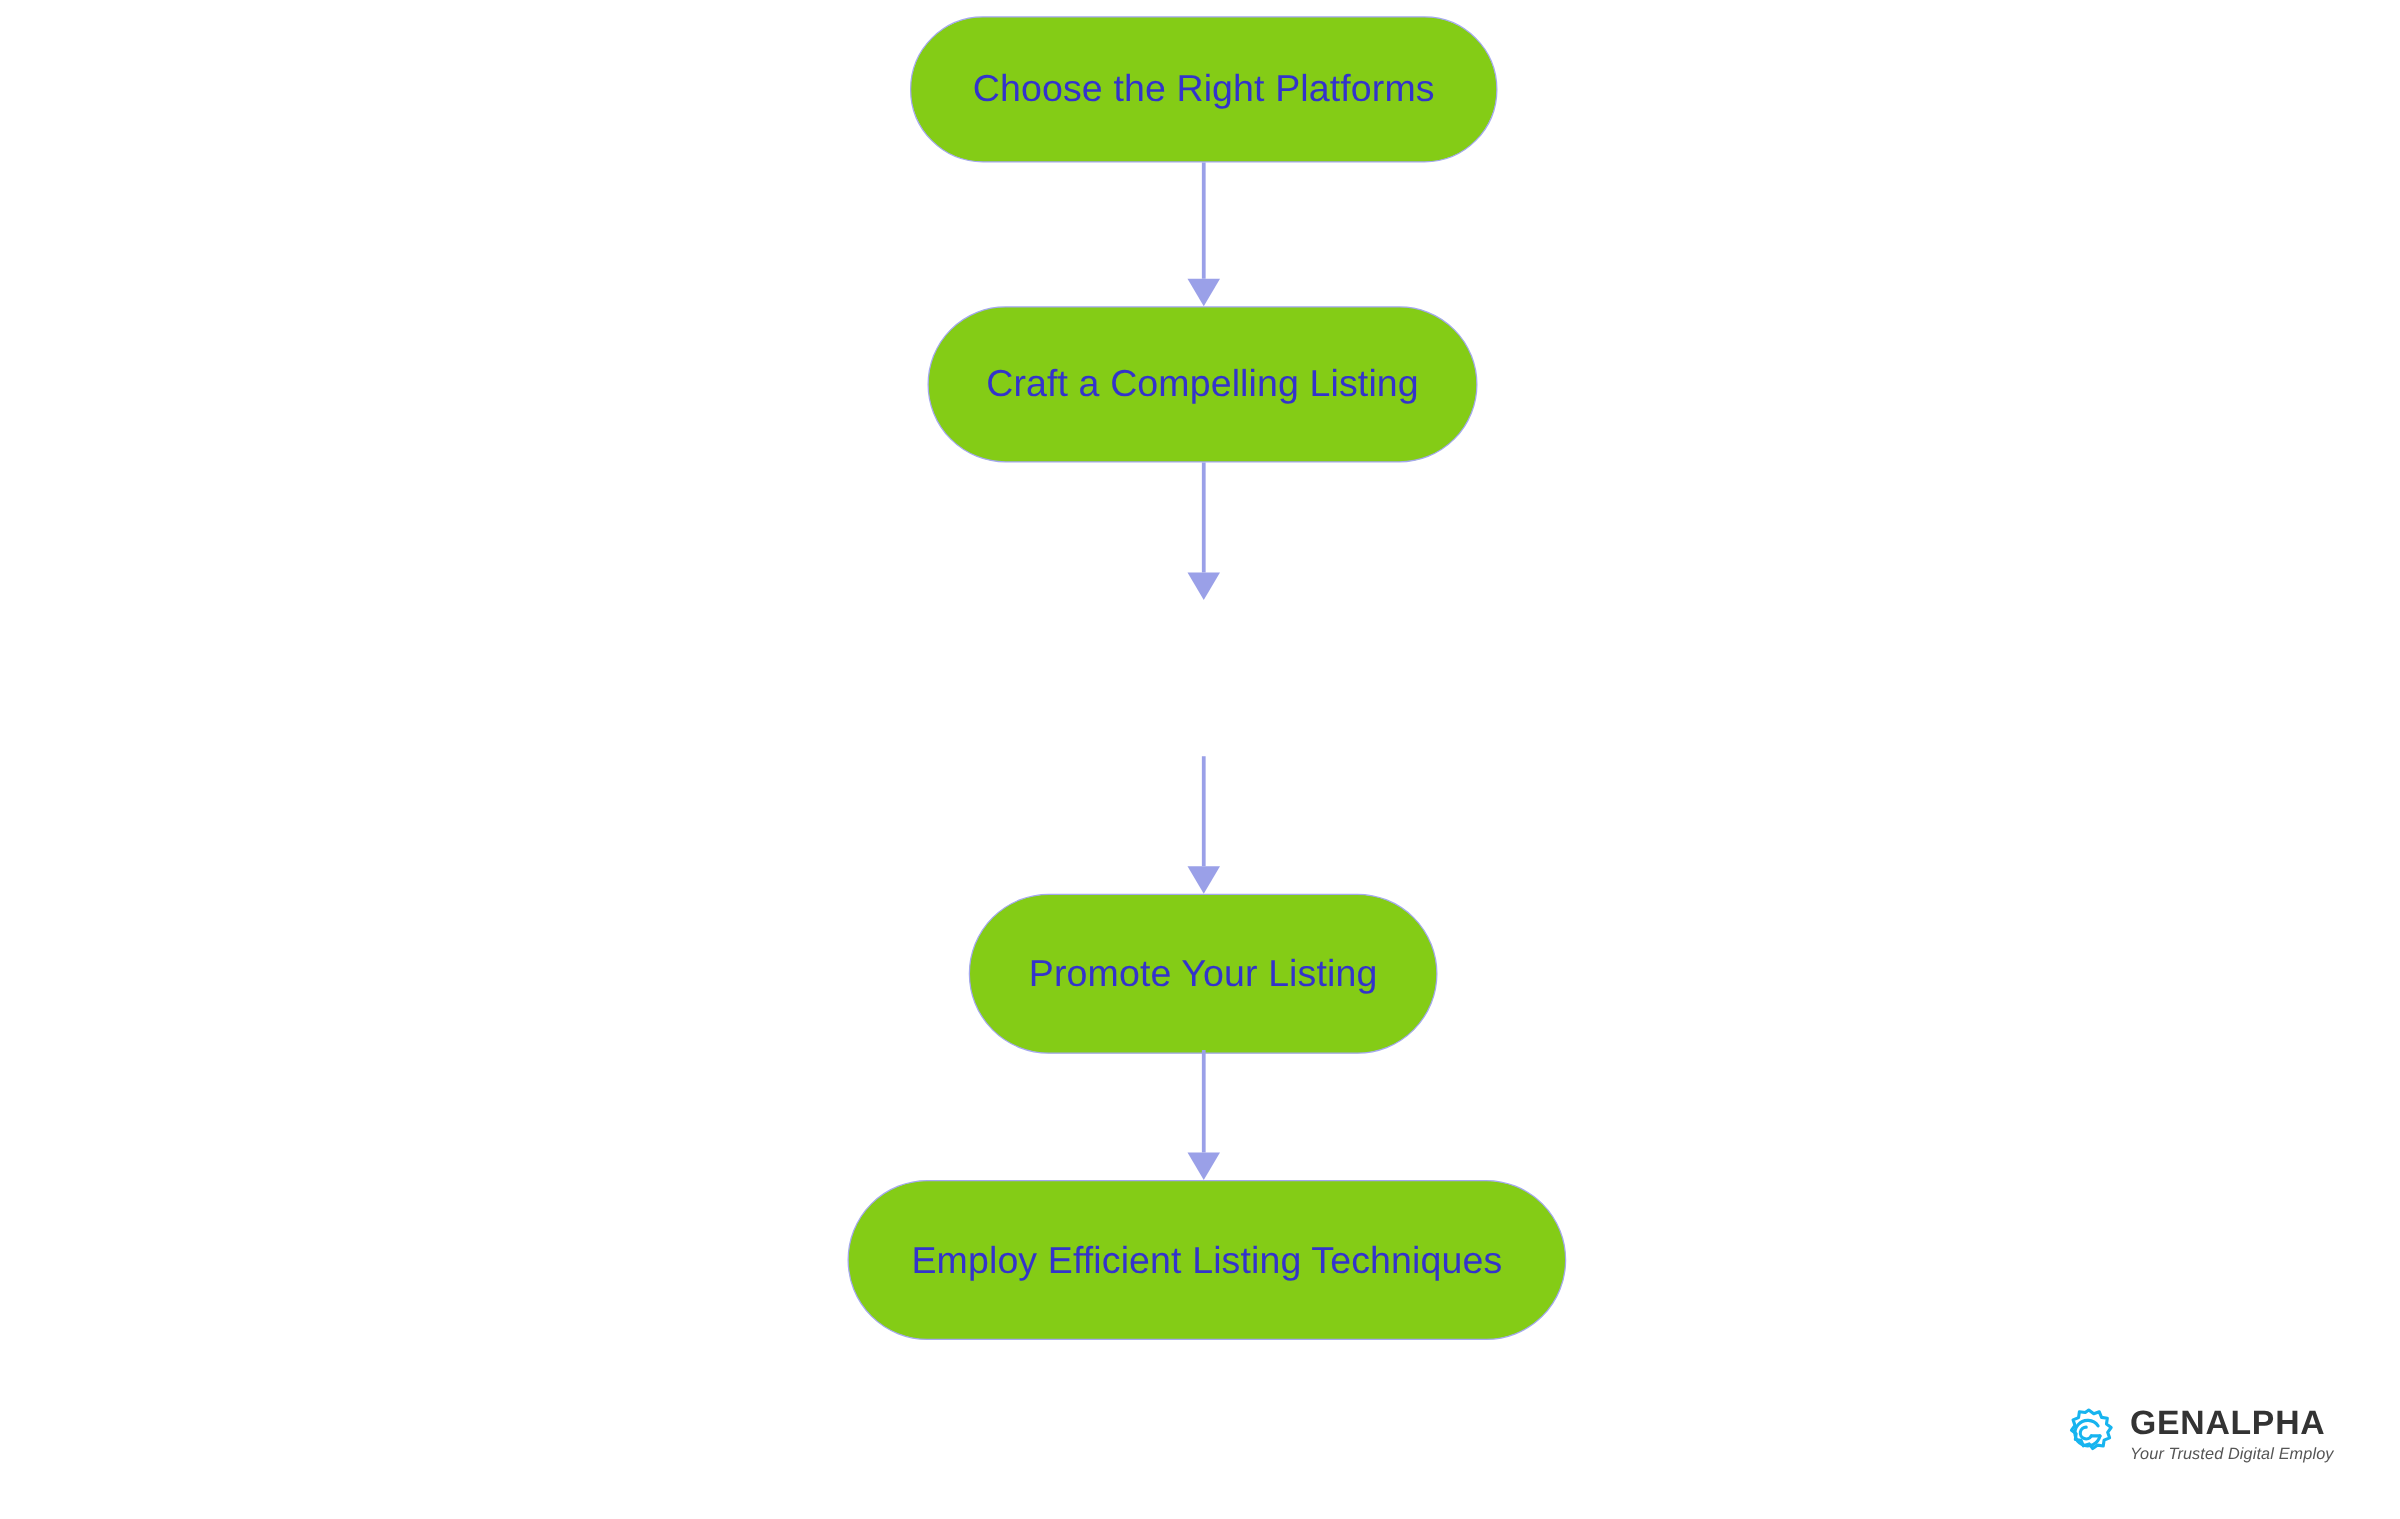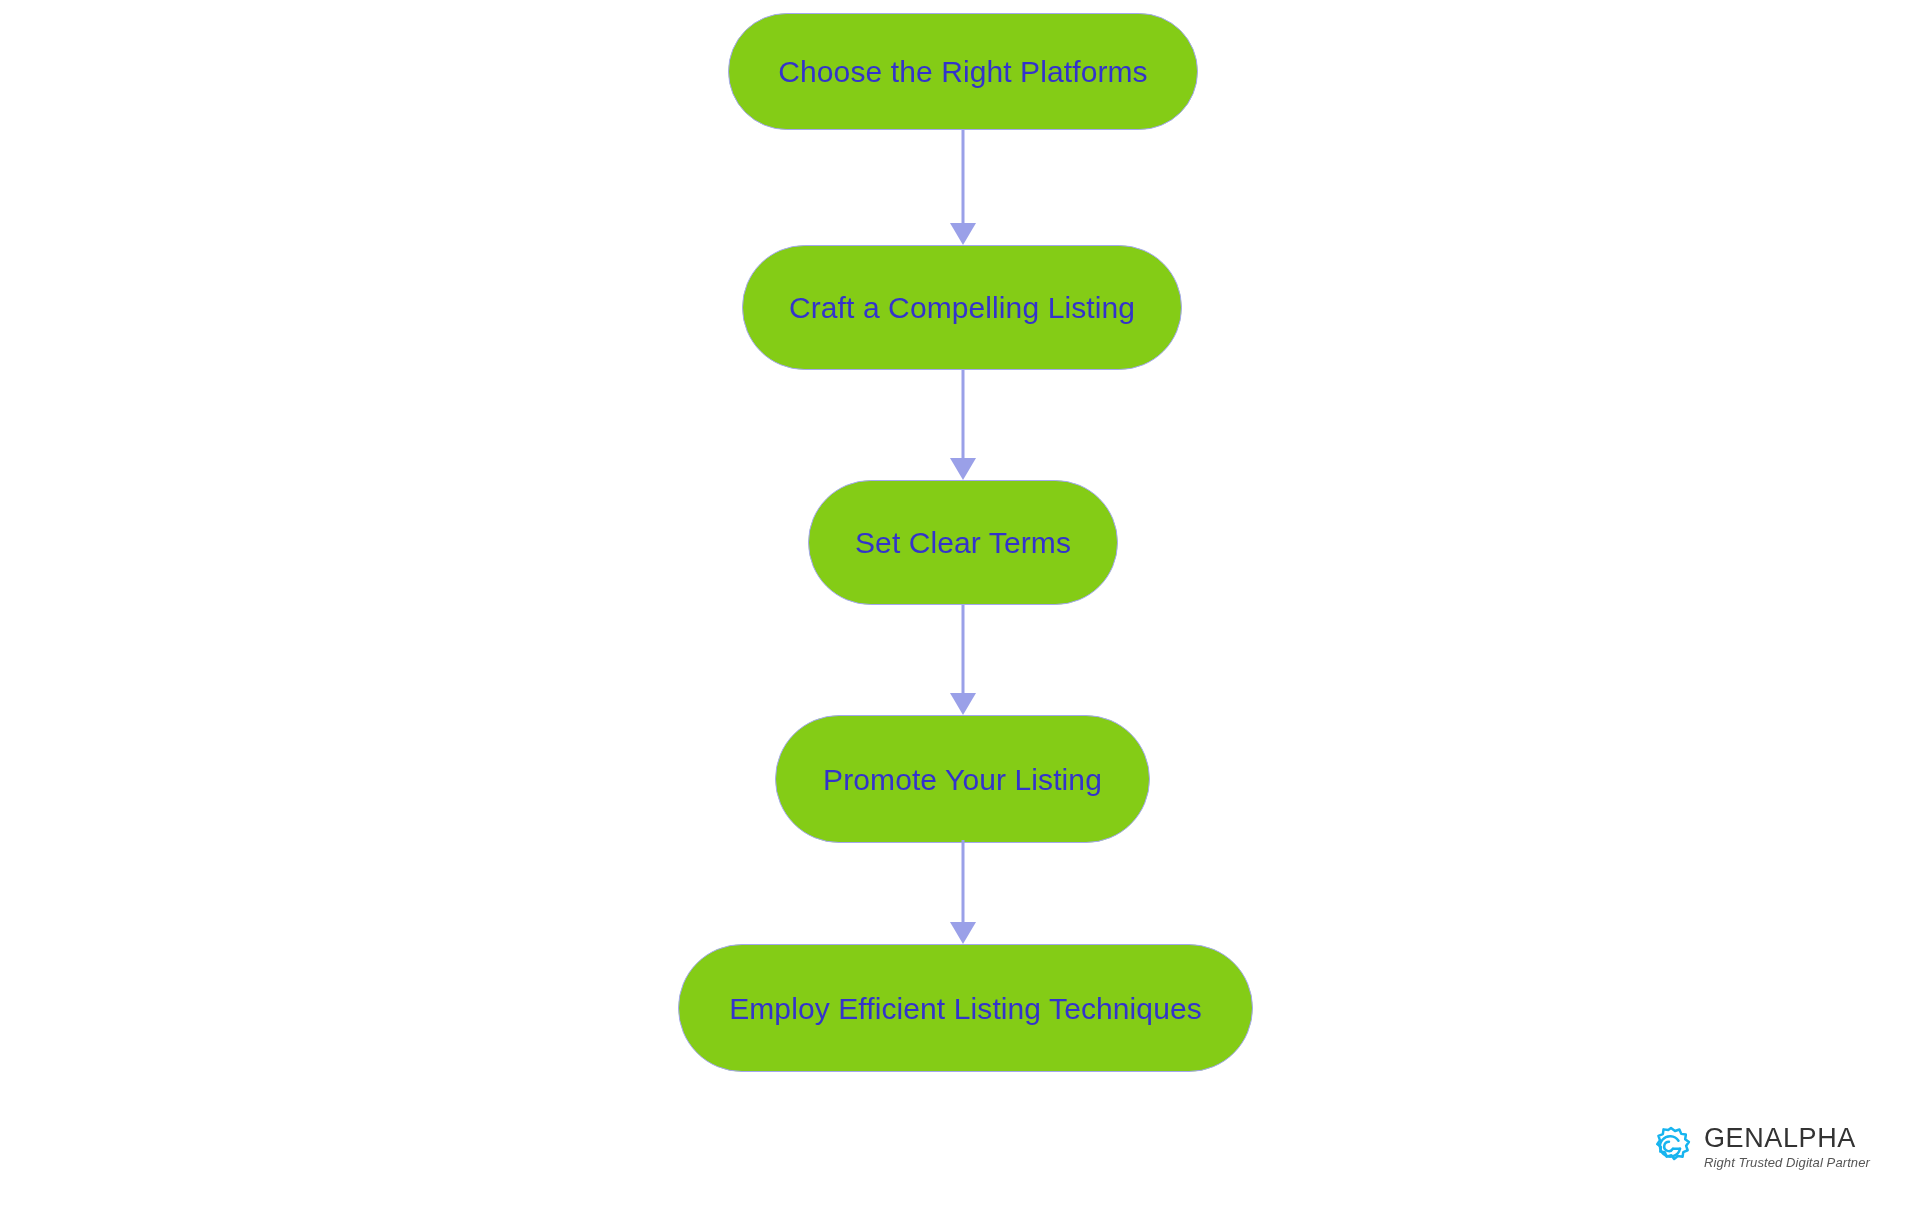--- a/index.html
+++ b/index.html
@@ -105,21 +105,21 @@
   }
   #brand-logo .brand-text {
     display: flex;
     flex-direction: column;
     justify-content: center;
     line-height: 1;
   }
   .brand-name {
     font-family: "Liberation Sans", sans-serif;
     font-size: 27px;
-    font-weight: normal;
+    font-weight: bold;
     color: #333333;
     letter-spacing: 0.6px;
     white-space: nowrap;
   }
   .brand-tagline {
     font-family: "Liberation Sans", sans-serif;
     font-size: 13px;
     font-style: italic;
     color: #555555;
     margin-top: 4px;
@@ -143,23 +143,20 @@
 
   <div class="node node-2">
     <span class="node-label">Craft a Compelling Listing</span>
   </div>
 
   <div class="connector conn-2">
     <div class="connector-line"></div>
     <div class="connector-head"></div>
   </div>
 
-  <div class="node node-3">
-    <span class="node-label">Set Clear Terms</span>
-  </div>
 
   <div class="connector conn-3">
     <div class="connector-line"></div>
     <div class="connector-head"></div>
   </div>
 
   <div class="node node-4">
     <span class="node-label">Promote Your Listing</span>
   </div>
 
@@ -180,15 +177,15 @@
       <g fill="none" stroke="#17b4ef" stroke-width="2.6" stroke-linejoin="round" stroke-linecap="round">
         <path d="M24 4.2 l4.2 3.1 4.6 -1.6 1.9 4.6 4.8 0.7 -0.7 4.9 3.9 2.9 -2.9 4 1.6 4.6 -4.6 1.9 -0.7 4.9 -4.9 -0.7 -3.9 2.9 -2.9 -3.9 -4.9 1.6 -1.9 -4.6 -4.8 -0.7 0.7 -4.9 -3.9 -2.9 2.9 -4 -1.6 -4.6 4.6 -1.9 0.7 -4.9 4.9 0.7 Z"></path>
         <path d="M31.8 17.4 a10.6 10.6 0 1 0 1.6 8.4"></path>
         <path d="M33.4 25.8 l-7.3 0"></path>
         <path d="M26.1 25.8 a4.9 4.9 0 1 1 -4.2 -7.3"></path>
       </g>
     </svg>
   </span>
   <span class="brand-text">
     <span class="brand-name">GENALPHA</span>
-    <span class="brand-tagline">Right Trusted Digital Partner</span>
+    <span class="brand-tagline">Your Trusted Digital Employ</span>
   </span>
 </div>
 
 </body></html>

